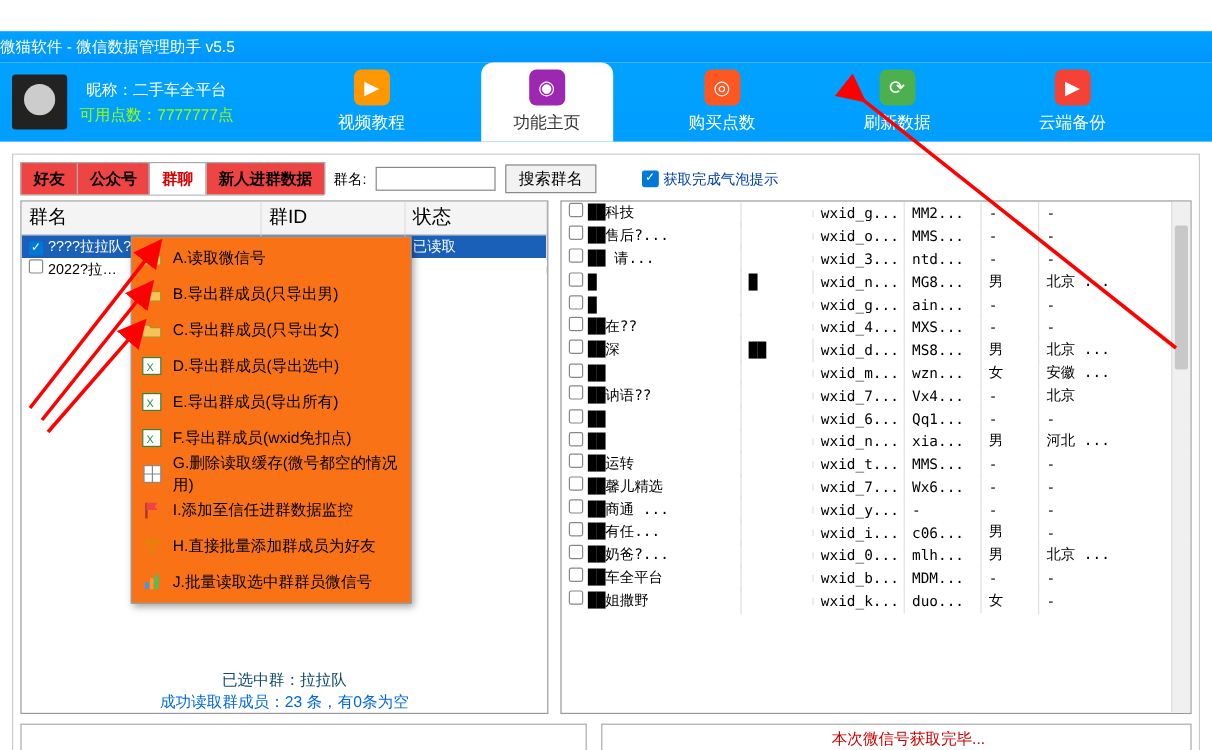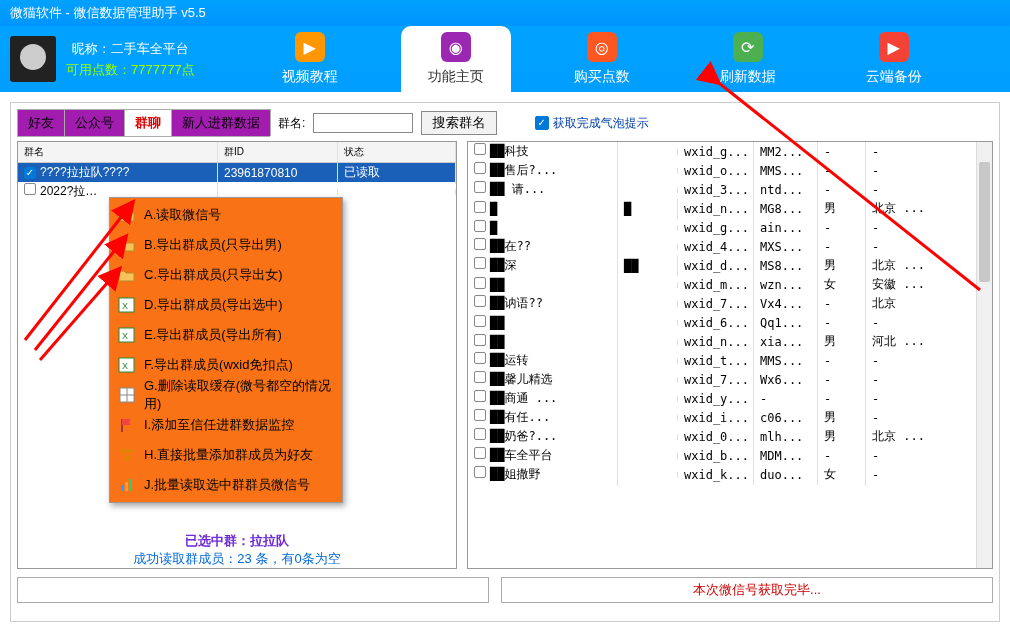--- a/index.html
+++ b/index.html
@@ -11,22 +11,22 @@
     width: 1010px;
     height: 625px;
     overflow: hidden;
     position: relative;
   }
   .titlebar {
     background: linear-gradient(to bottom, #00a2ff, #0095ff);
     color: #fff;
     height: 26px;
     line-height: 26px;
-    padding-left: 10px;
     font-size: 13px;
+    margin-top: 26px;
   }
   .topbar {
     background: linear-gradient(to bottom, #00a2ff, #009eff);
     height: 66px;
     display: flex;
     align-items: center;
     padding: 0 10px;
   }
   .avatar {
     width: 46px; height: 46px;
@@ -57,23 +57,24 @@
   .nav-icon {
     width: 30px; height: 30px; border-radius: 6px;
     display: flex; align-items: center; justify-content: center;
     font-size: 16px; color: #fff;
   }
   .content-wrap { border: 1px solid #ccc; margin: 10px; padding: 6px; height: 520px; }
   .tabs-row { display: flex; align-items: center; gap: 8px; margin-bottom: 4px;}
   .tabs { display: flex; border-bottom: 1px solid #aaa; }
   .tab {
     border: 1px solid #aaa; border-bottom: none;
-    background: #a21caf; padding: 4px 10px;
+    background: #ef4444; padding: 4px 10px;
     margin-right: -1px; cursor: pointer;
     font-size: 13px;
+    font-weight: bold;
   }
   .tab.active { background: #fff; color: #d00; font-weight: bold; position: relative; z-index:2;}
   .search-lbl { }
   .search-input {
     width: 100px; height: 20px; border: 1px solid #888;
     padding: 0 4px;
   }
   .search-btn {
     border: 1px solid #888; background: #f2f2f2;
     padding: 2px 10px; cursor: pointer;
@@ -85,35 +86,35 @@
   .panels { display: flex; gap: 10px; height: 428px;}
   .panel {
     border: 1px solid #999; flex: 1; position: relative;
     display: flex; flex-direction: column;
     overflow: hidden;
   }
   .panel.left{ flex: 0 0 440px;}
   .grid-header {
     display: flex; background: #f4f4f4;
     border-bottom: 1px solid #ccc;
-    font-size: 10px;
+    font-size: 16px;
   }
   .grid-header > div, .grid-row > div {
     padding: 3px 6px; border-right: 1px solid #e0e0e0;
     overflow: hidden; white-space: nowrap; text-overflow: clip;
   }
   .left .c0{ width: 200px;}
   .left .c1{ width: 120px;}
   .left .c2{ flex:1;}
   .grid-body { flex:1; overflow: hidden; position: relative;}
   .grid-row { display: flex; align-items: center; height: 19px; font-size: 12px;}
   .grid-row.sel { background: #1a5fb8; color: #fff;}
   .grid-row .chkbox { width: 12px; height: 12px; margin-right: 4px; border-radius:2px;}
   .left .status-foot { text-align: center; font-size: 13px; }
-  .left .status-sel { color: #6d28d9; font-weight: bold; }
+  .left .status-sel { color: #0c4a6e; }
   .left .status-read { color: #0068d8; }
 
   .right .c0{ width: 150px;}
   .right .c1{ width: 60px;}
   .right .c2{ width: 76px;}
   .right .c3{ width: 64px;}
   .right .c4{ width: 48px;}
   .right .c5{ flex:1;}
   .right .grid-row > div { font-family: "SimSun", monospace; font-size: 12px;}
 

